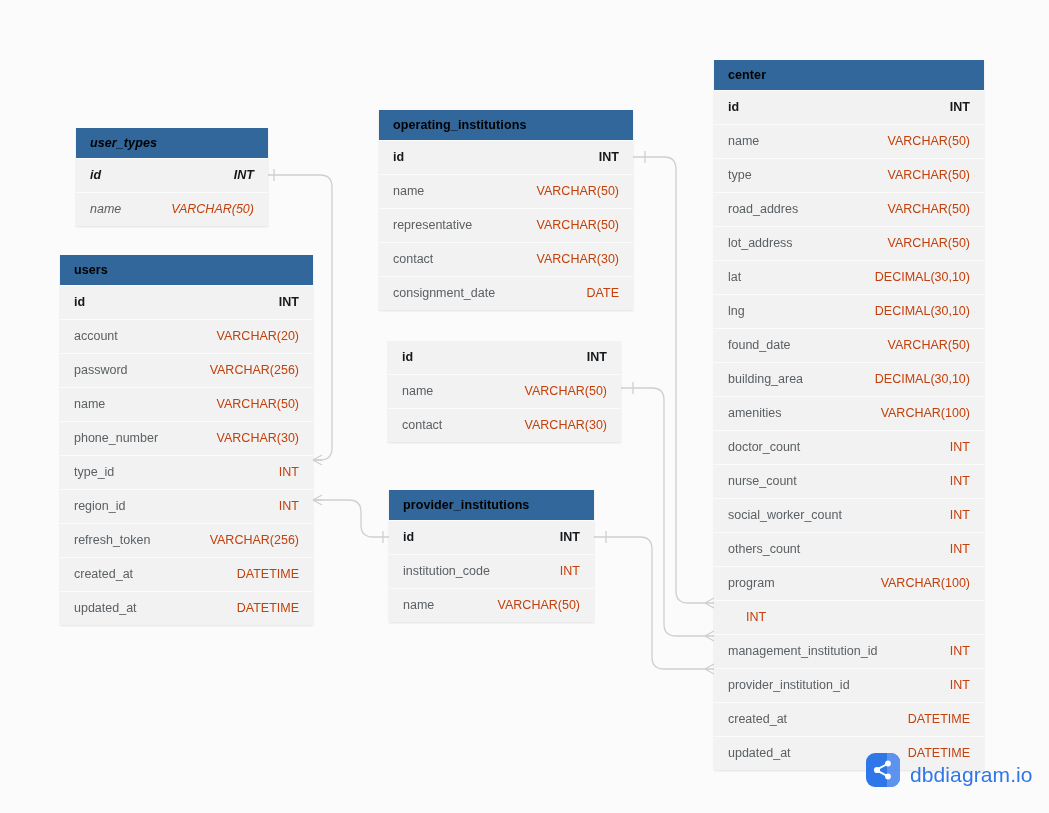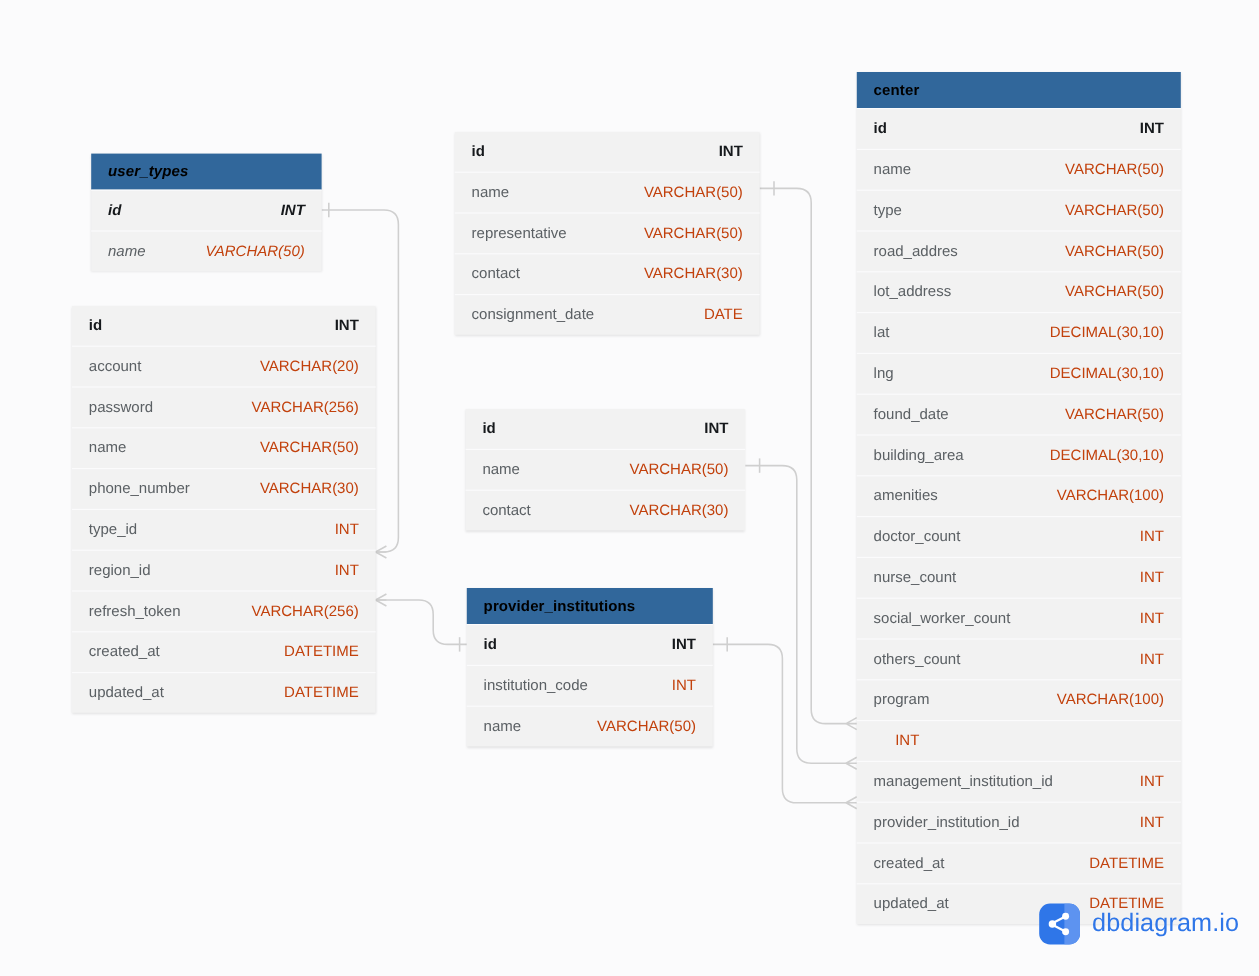--- a/index.html
+++ b/index.html
@@ -29,21 +29,21 @@
   }
   .row:first-of-type{border-top:none;}
   .row.pk{color:#16191c;font-weight:bold;}
   .row .fname{text-align:left;}
   .row .ftype{text-align:right;margin-left:18px;color:#c2410c;}
   .row.pk .ftype{color:#16191c;font-weight:bold;}
 
   
   #watermark{
     position:absolute;left:866px;top:753px;
-    display:flex;align-items:center;gap:10px;
+    display:flex;align-items:flex-end;gap:10px;
   }
   #wm-logo{
     width:34px;height:34px;border-radius:9px;
     background:#2f76e8;position:relative;flex:0 0 auto;
     overflow:hidden;
   }
   #wm-logo .lite{position:absolute;right:0;top:0;width:13px;height:34px;background:#5d93f0;}
   #wm-logo svg{position:absolute;left:6px;top:6px;}
   #wm-text{font-size:21px;color:#2f76e8;letter-spacing:.1px;}
 </style>
@@ -96,20 +96,21 @@
         <div class="row pk">
           <span class="fname">id</span>
           <span class="ftype">INT</span>
         </div>
         <div class="row">
           <span class="fname">name</span>
           <span class="ftype">VARCHAR(50)</span>
         </div>
       </div>
       <div class="table" style="left: 60px; top: 255px; width: 253px;">
+        <div class="thead">users</div>
         <div class="row pk">
           <span class="fname">id</span>
           <span class="ftype">INT</span>
         </div>
         <div class="row">
           <span class="fname">account</span>
           <span class="ftype">VARCHAR(20)</span>
         </div>
         <div class="row">
           <span class="fname">password</span>
@@ -138,20 +139,21 @@
         <div class="row">
           <span class="fname">created_at</span>
           <span class="ftype">DATETIME</span>
         </div>
         <div class="row">
           <span class="fname">updated_at</span>
           <span class="ftype">DATETIME</span>
         </div>
       </div>
       <div class="table" style="left: 379px; top: 110px; width: 254px;">
+        <div class="thead">operating_institutions</div>
         <div class="row pk">
           <span class="fname">id</span>
           <span class="ftype">INT</span>
         </div>
         <div class="row">
           <span class="fname">name</span>
           <span class="ftype">VARCHAR(50)</span>
         </div>
         <div class="row">
           <span class="fname">representative</span>

